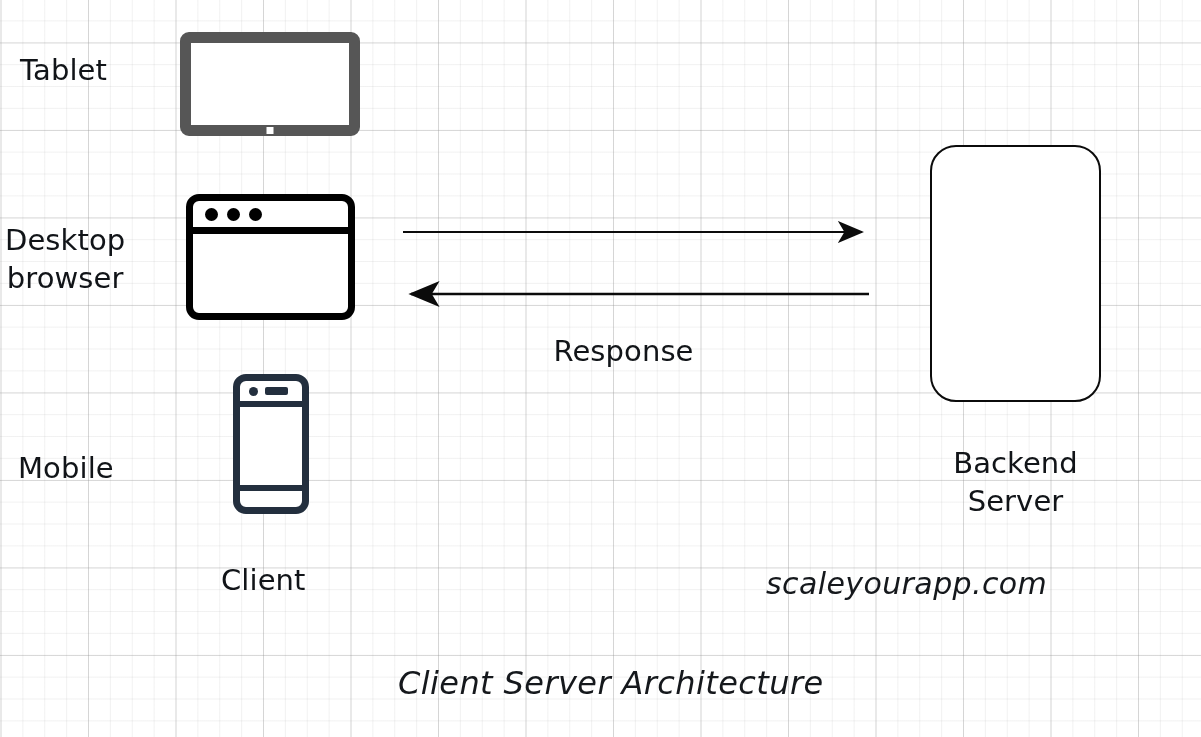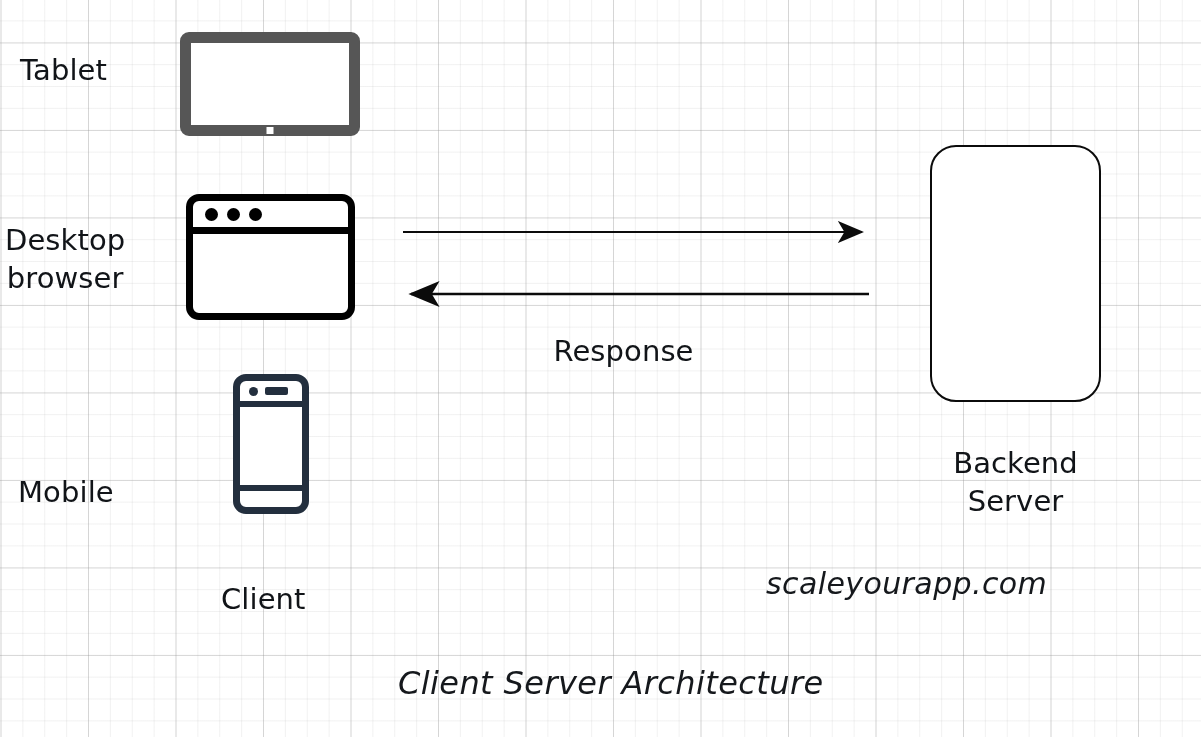--- a/index.html
+++ b/index.html
@@ -165,21 +165,21 @@
 </head>
 <body>
 
 <div id="canvas">
 
   <div class="lbl" style="left:20px; top:51px;">Tablet</div>
 
   <div class="lbl" style="left:5px; top:221px;text-align:center;">Desktop
 browser</div>
 
-  <div class="lbl" style="left:18px; top:449px;margin-top:24px;">Mobile</div>
+  <div class="lbl" style="left:18px; top:449px;">Mobile</div>
 
   <div id="tablet-icon">
     <div class="home-btn"></div>
   </div>
 
   <div id="browser-icon">
     <div class="titlebar">
       <span class="dot"></span>
       <span class="dot"></span>
       <span class="dot"></span>
@@ -210,19 +210,19 @@
     </defs>
 
     <line x1="403" y1="232" x2="862" y2="232" stroke="#0b0b0b" stroke-width="2.2" marker-end="url(#arrow-right)"></line>
 
     <line x1="869" y1="294" x2="411" y2="294" stroke="#0b0b0b" stroke-width="2.6" marker-end="url(#arrow-left)"></line>
   </svg>
 
 
   <div class="lbl" style="left:390px; top:332px; width:467px; text-align:center;">Response</div>
 
-  <div class="lbl" style="left:221px; top:580px;text-align:right;">Client</div>
+  <div class="lbl" style="left:221px; top:561px;text-align:right;">Client</div>
 
   <div class="hand" style="left:766px; top:566px; font-size:30px;">scaleyourapp.com</div>
 
   <div class="hand" style="left:398px; top:664px; font-size:32px;">Client Server Architecture</div>
 
 </div>
 
 </body></html>

